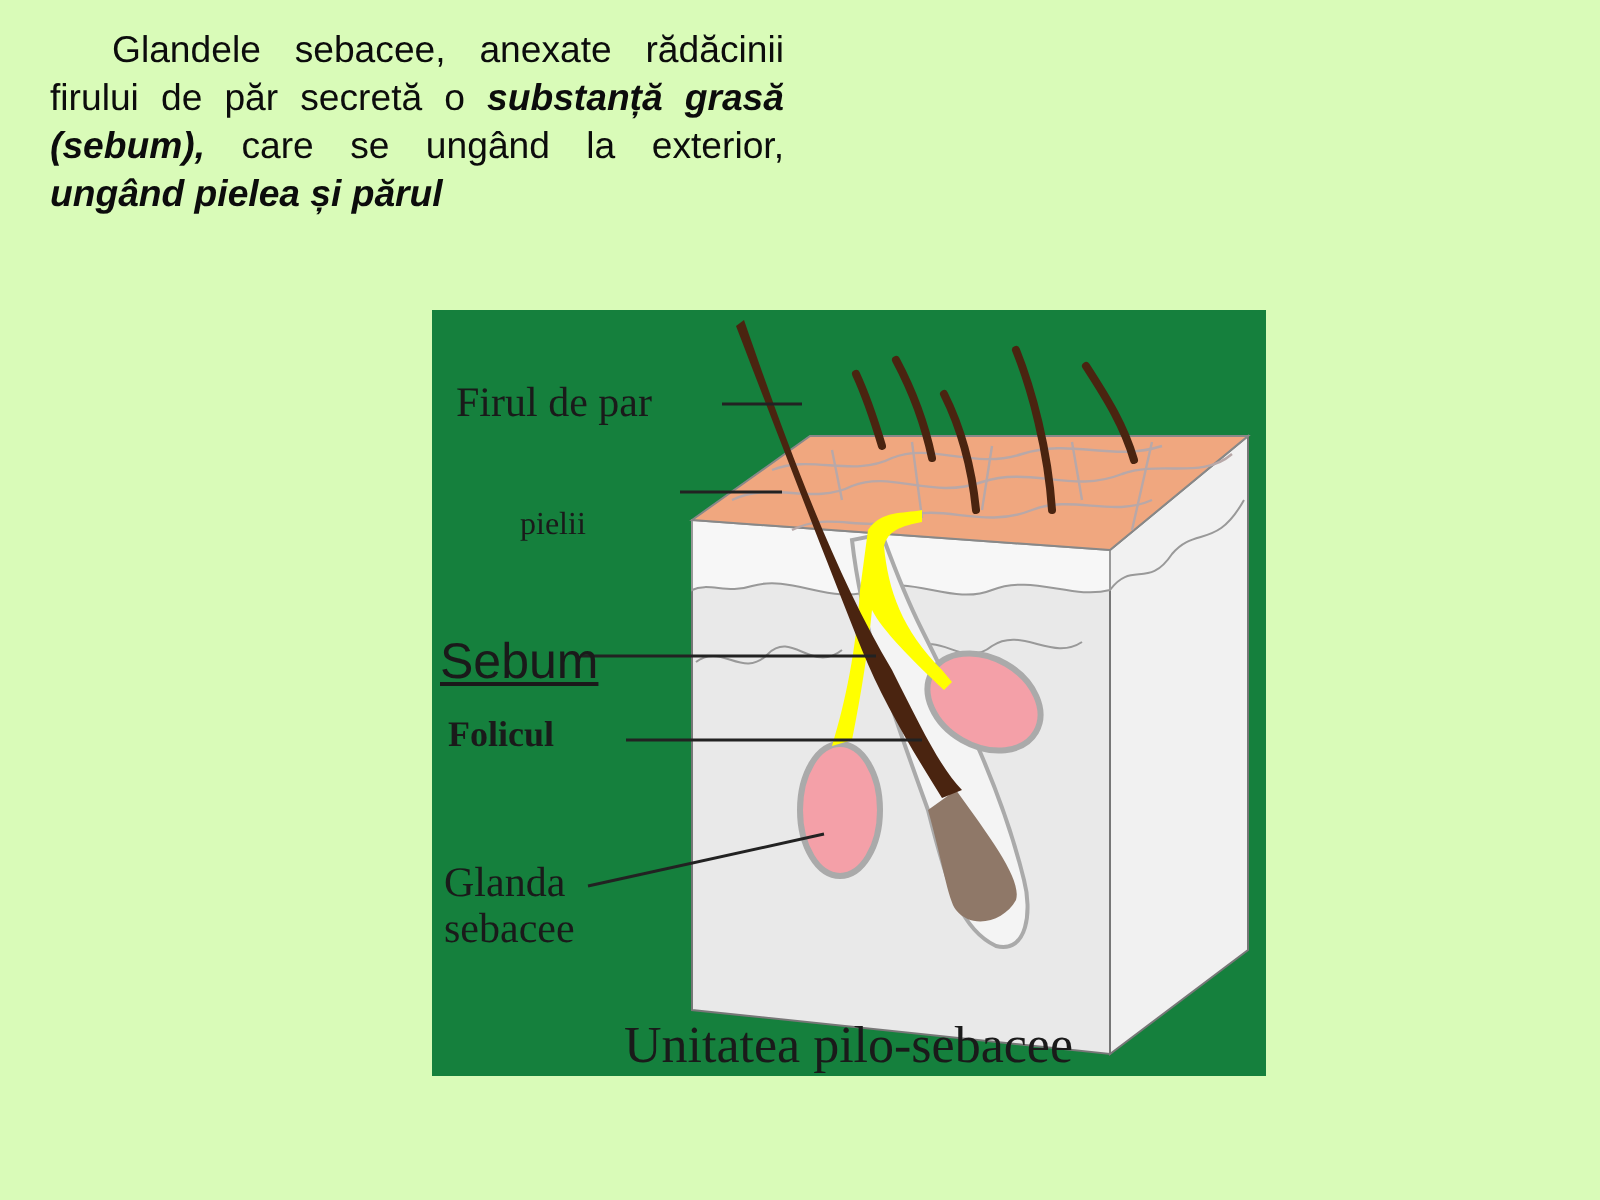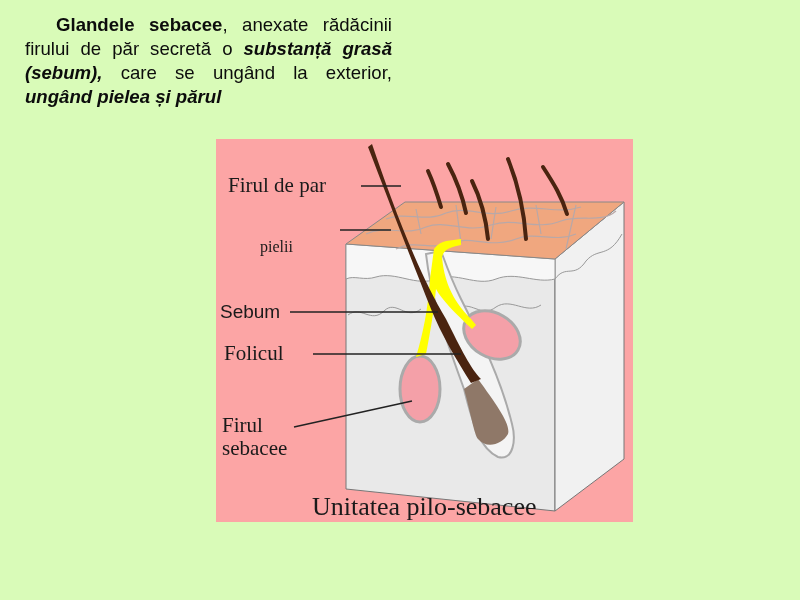--- a/index.html
+++ b/index.html
@@ -13,27 +13,27 @@
       position: absolute;
       left: 25px; top: 13px;
       width: 367px;
       font-size: 18.6px;
       line-height: 24px;
       color: #0c0c0c;
       text-align: justify;
       text-align-last: left;
     }
     .text-block .indent { display: inline-block; width: 31px; }
-    .b { font-weight: bold; margin-top: 14px; }
+    .b { font-weight: normal; margin-top: 14px; }
     .bi { font-weight: bold; font-style: italic; }
     .figure {
       position: absolute;
-      left: 216px; top: 139px;
+      left: 216px; top: 155px;
       width: 417px; height: 383px;
-      background: #fca5a5;
+      background: #15803d;
     }
     .figure svg { position: absolute; left: 0; top: 0; }
     .lbl {
       position: absolute;
       font-family: "Liberation Serif", serif;
       color: #1a1a1a;
       white-space: nowrap;
     }
     .lbl-sans { font-family: "Liberation Sans", sans-serif; }
   </style>
@@ -87,18 +87,18 @@
       <line x1="145" y1="47" x2="185" y2="47"></line>
       <line x1="124" y1="91" x2="175" y2="91"></line>
       <line x1="74" y1="173" x2="222" y2="173"></line>
       <line x1="97" y1="215" x2="245" y2="215"></line>
       <line x1="78" y1="288" x2="196" y2="262"></line>
     </g>
   </svg>
 
   <div class="lbl" style="left:12px; top:34px; font-size:21px;">Firul de par</div>
   <div class="lbl" style="left:44px; top:99px; font-size:16px;">pielii</div>
-  <div class="lbl lbl-sans" style="left:4px; top:162px; font-size:19px;">Sebum</div>
-  <div class="lbl" style="left:8px; top:202px; font-size:21px;">Folicul</div>
-  <div class="lbl" style="left:6px; top:274px; font-size:21px;">Firul</div>
+  <div class="lbl lbl-sans" style="left:4px; top:162px; font-size:25px;text-decoration:underline;">Sebum</div>
+  <div class="lbl" style="left:8px; top:202px; font-size:18px;font-weight:bold;">Folicul</div>
+  <div class="lbl" style="left:6px; top:274px; font-size:21px;">Glanda</div>
   <div class="lbl" style="left:6px; top:297px; font-size:21px;">sebacee</div>
   <div class="lbl" style="left:96px; top:353px; font-size:26px;">Unitatea pilo-sebacee</div>
 </div>
 
 </body></html>

